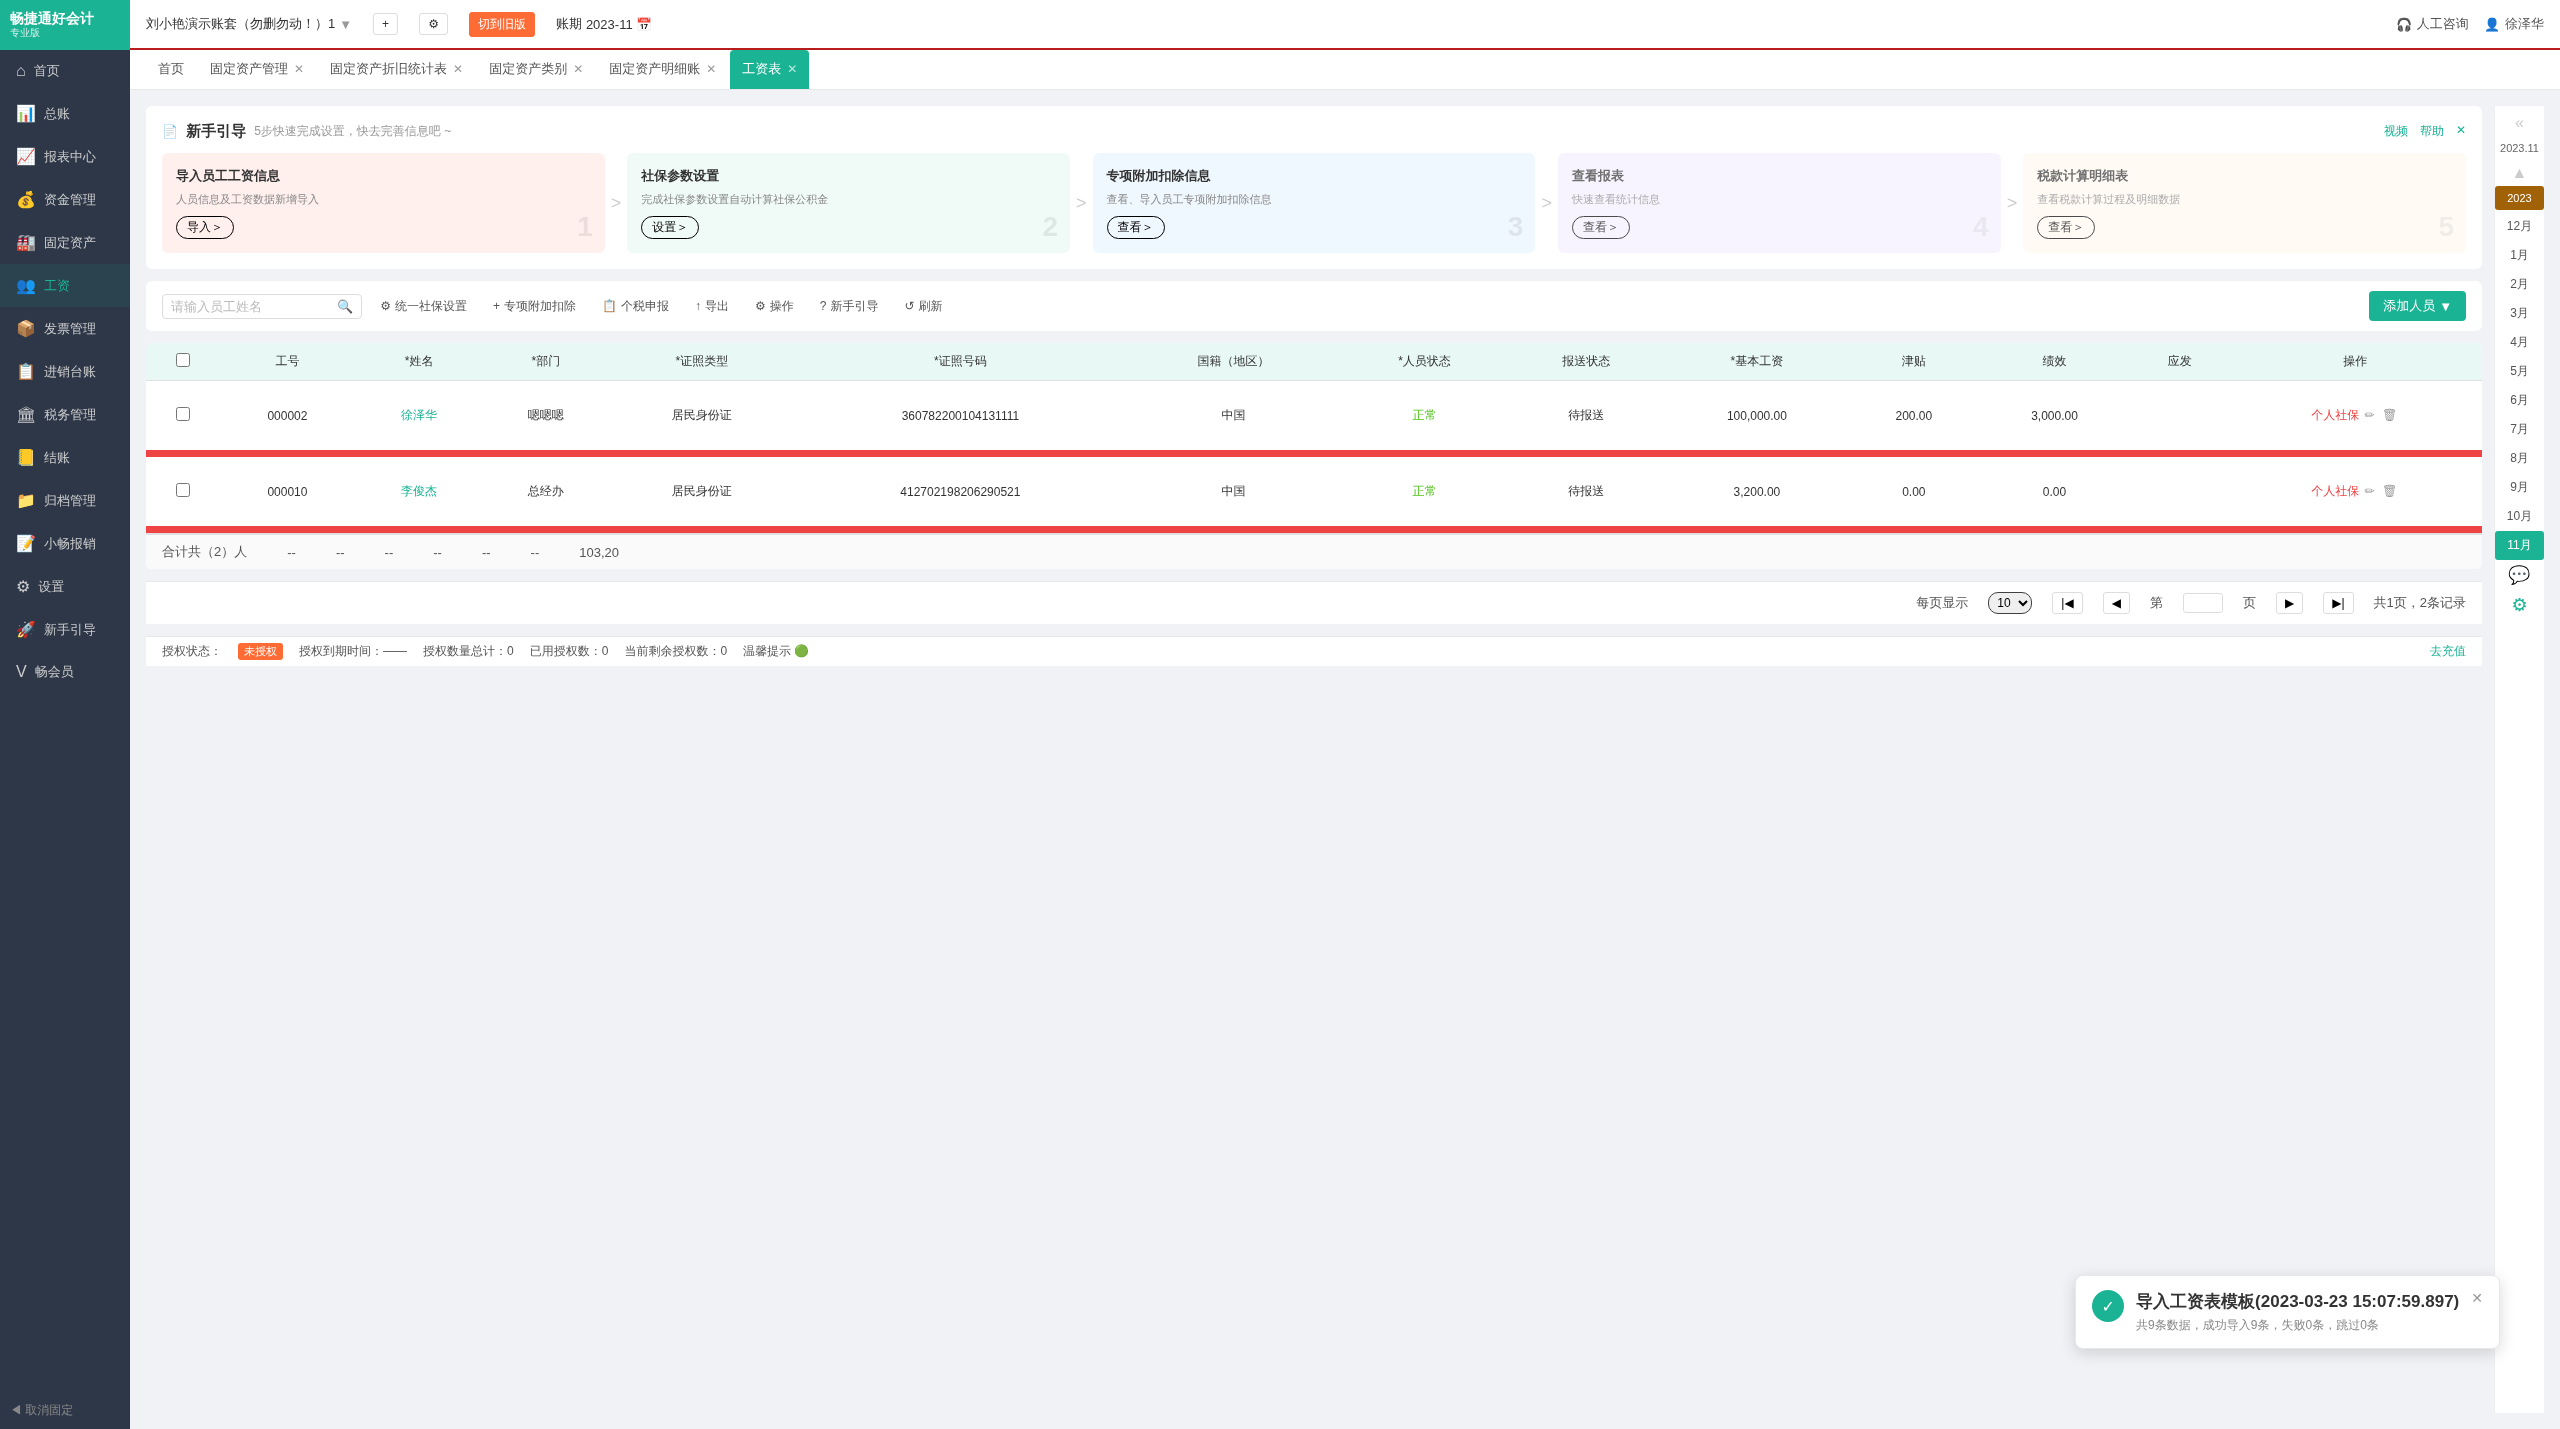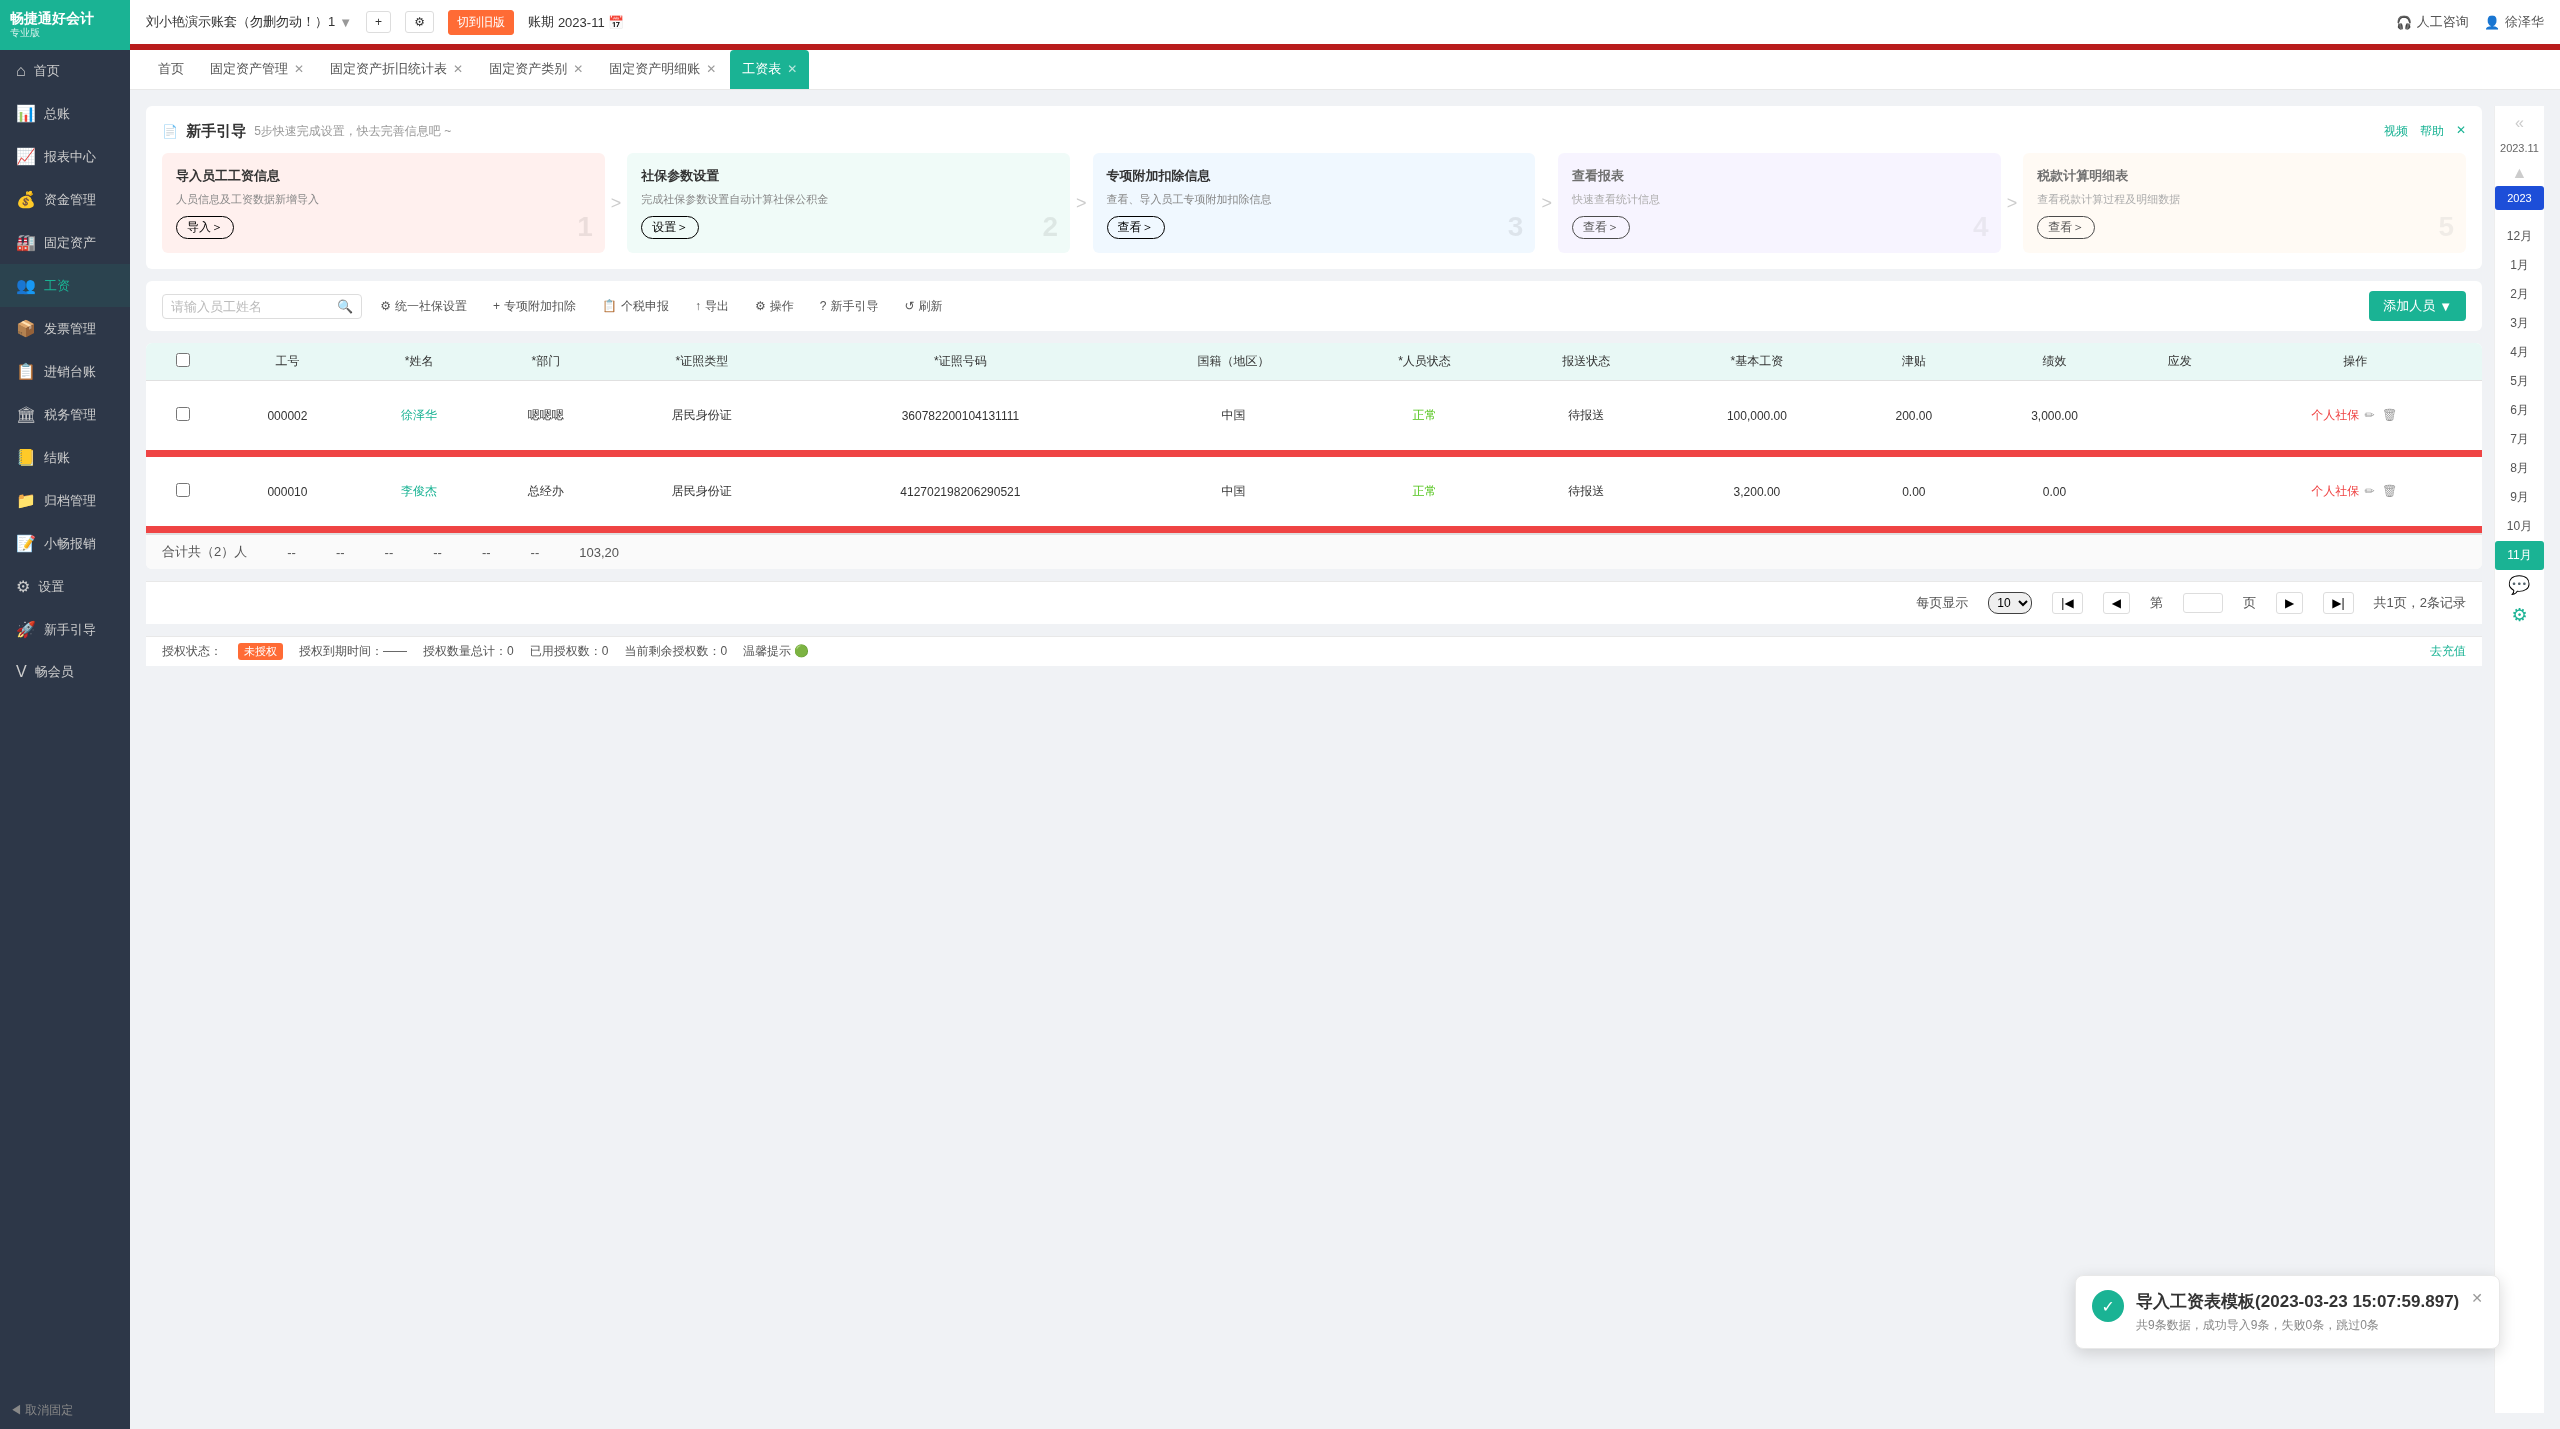--- a/index.html
+++ b/index.html
@@ -13,21 +13,21 @@
     .sidebar-item { display: flex; align-items: center; gap: 8px; padding: 12px 16px; color: #ccc; cursor: pointer; transition: background 0.2s; }
     .sidebar-item.active { color: #1ab394; background: rgba(26,179,148,0.1); }
     .sidebar-item .icon { font-size: 16px; }
     .sidebar-item .label { font-size: 13px; }
     .sidebar-bottom { margin-top: auto; padding: 10px; color: #888; font-size: 12px; cursor: pointer; display: flex; align-items: center; gap: 4px; }
 
     
     .main { flex: 1; display: flex; flex-direction: column; overflow: hidden; }
 
     
-    .topbar { height: 50px; background: white; border-bottom: 6px solid #b91c1c; display: flex; align-items: center; padding: 0 16px; gap: 14px; }
+    .topbar { height: 50px; background: white; border-bottom: 2px solid #b91c1c; display: flex; align-items: center; padding: 0 16px; gap: 21px; }
     .topbar-account { display: flex; align-items: center; gap: 4px; color: #333; font-size: 13px; }
     .topbar-account .dropdown-arrow { color: #999; }
     .topbar-btn { border: 1px solid #ddd; background: white; padding: 3px 8px; border-radius: 3px; cursor: pointer; font-size: 12px; color: #333; }
     .topbar-btn.primary { background: #ff6b35; color: white; border-color: #ff6b35; }
     .topbar-period { display: flex; align-items: center; gap: 4px; font-size: 13px; color: #333; }
     .topbar-right { margin-left: auto; display: flex; align-items: center; gap: 16px; color: #555; font-size: 13px; }
     .topbar-icon-btn { display: flex; align-items: center; gap: 4px; cursor: pointer; color: #555; }
 
     
     .tabs-bar { background: white; border-bottom: 1px solid #e8e8e8; display: flex; align-items: center; padding: 0 16px; height: 40px; overflow-x: auto; }
@@ -88,21 +88,21 @@
     .page-btn { border: 1px solid #ddd; background: white; padding: 3px 8px; border-radius: 3px; cursor: pointer; font-size: 12px; }
     .page-input { border: 1px solid #ddd; border-radius: 3px; width: 40px; text-align: center; padding: 2px 4px; font-size: 12px; }
     .per-page-select { border: 1px solid #404040; border-radius: 10px; padding: 2px 4px; font-size: 12px; }
 
     
     .status-bar { background: white; border-top: 1px solid #e8e8e8; padding: 6px 16px; display: flex; align-items: center; gap: 16px; font-size: 12px; color: #555; }
     .status-badge { background: #ff6b35; color: white; padding: 1px 6px; border-radius: 3px; font-size: 11px; }
     .status-link { color: #1ab394; cursor: pointer; margin-left: auto; }
     .month-item { font-size: 12px; color: #555; cursor: pointer; padding: 6px 4px; width: 100%; text-align: center; }
     .month-item.current { background: #1ab394; color: white; border-radius: 3px; }
-    .month-item.year { background: #1d4ed8; color: white; border-radius: 3px; margin-bottom: 12px; font-size: 11px; }
+    .month-item.year { background: #a16207; color: white; border-radius: 3px; margin-bottom: 2px; font-size: 11px; }
     .panel-arrow { color: #ccc; font-size: 16px; cursor: pointer; padding: 4px; }
     .panel-icon { color: #1ab394; font-size: 18px; cursor: pointer; padding: 4px; }
 
     
     .toast { position: fixed; bottom: 80px; right: 60px; background: white; border-radius: 8px; box-shadow: 0 4px 16px rgba(0,0,0,0.15); padding: 14px 16px; display: flex; align-items: flex-start; gap: 12px; z-index: 1000; min-width: 320px; border: 1px solid #e8e8e8; }
     .toast-icon { width: 32px; height: 32px; background: #1ab394; border-radius: 50%; display: flex; align-items: center; justify-content: center; color: white; font-size: 16px; flex-shrink: 0; }
     .toast-content { flex: 1; }
     .toast-title { font-size: 17px; color: #333; font-weight: bold; margin-bottom: 4px; }
     .toast-desc { font-size: 12px; color: #888; }
     .toast-close { color: #999; cursor: pointer; font-size: 14px; }

